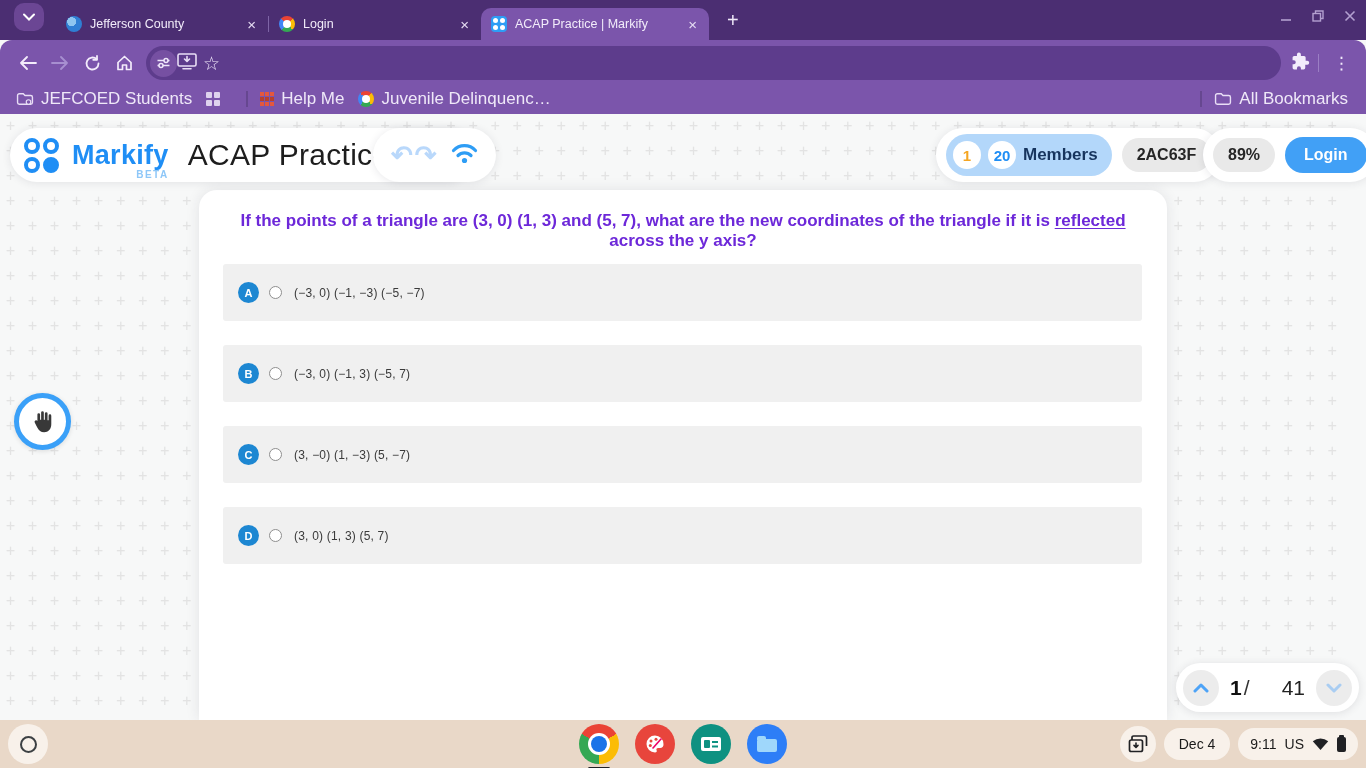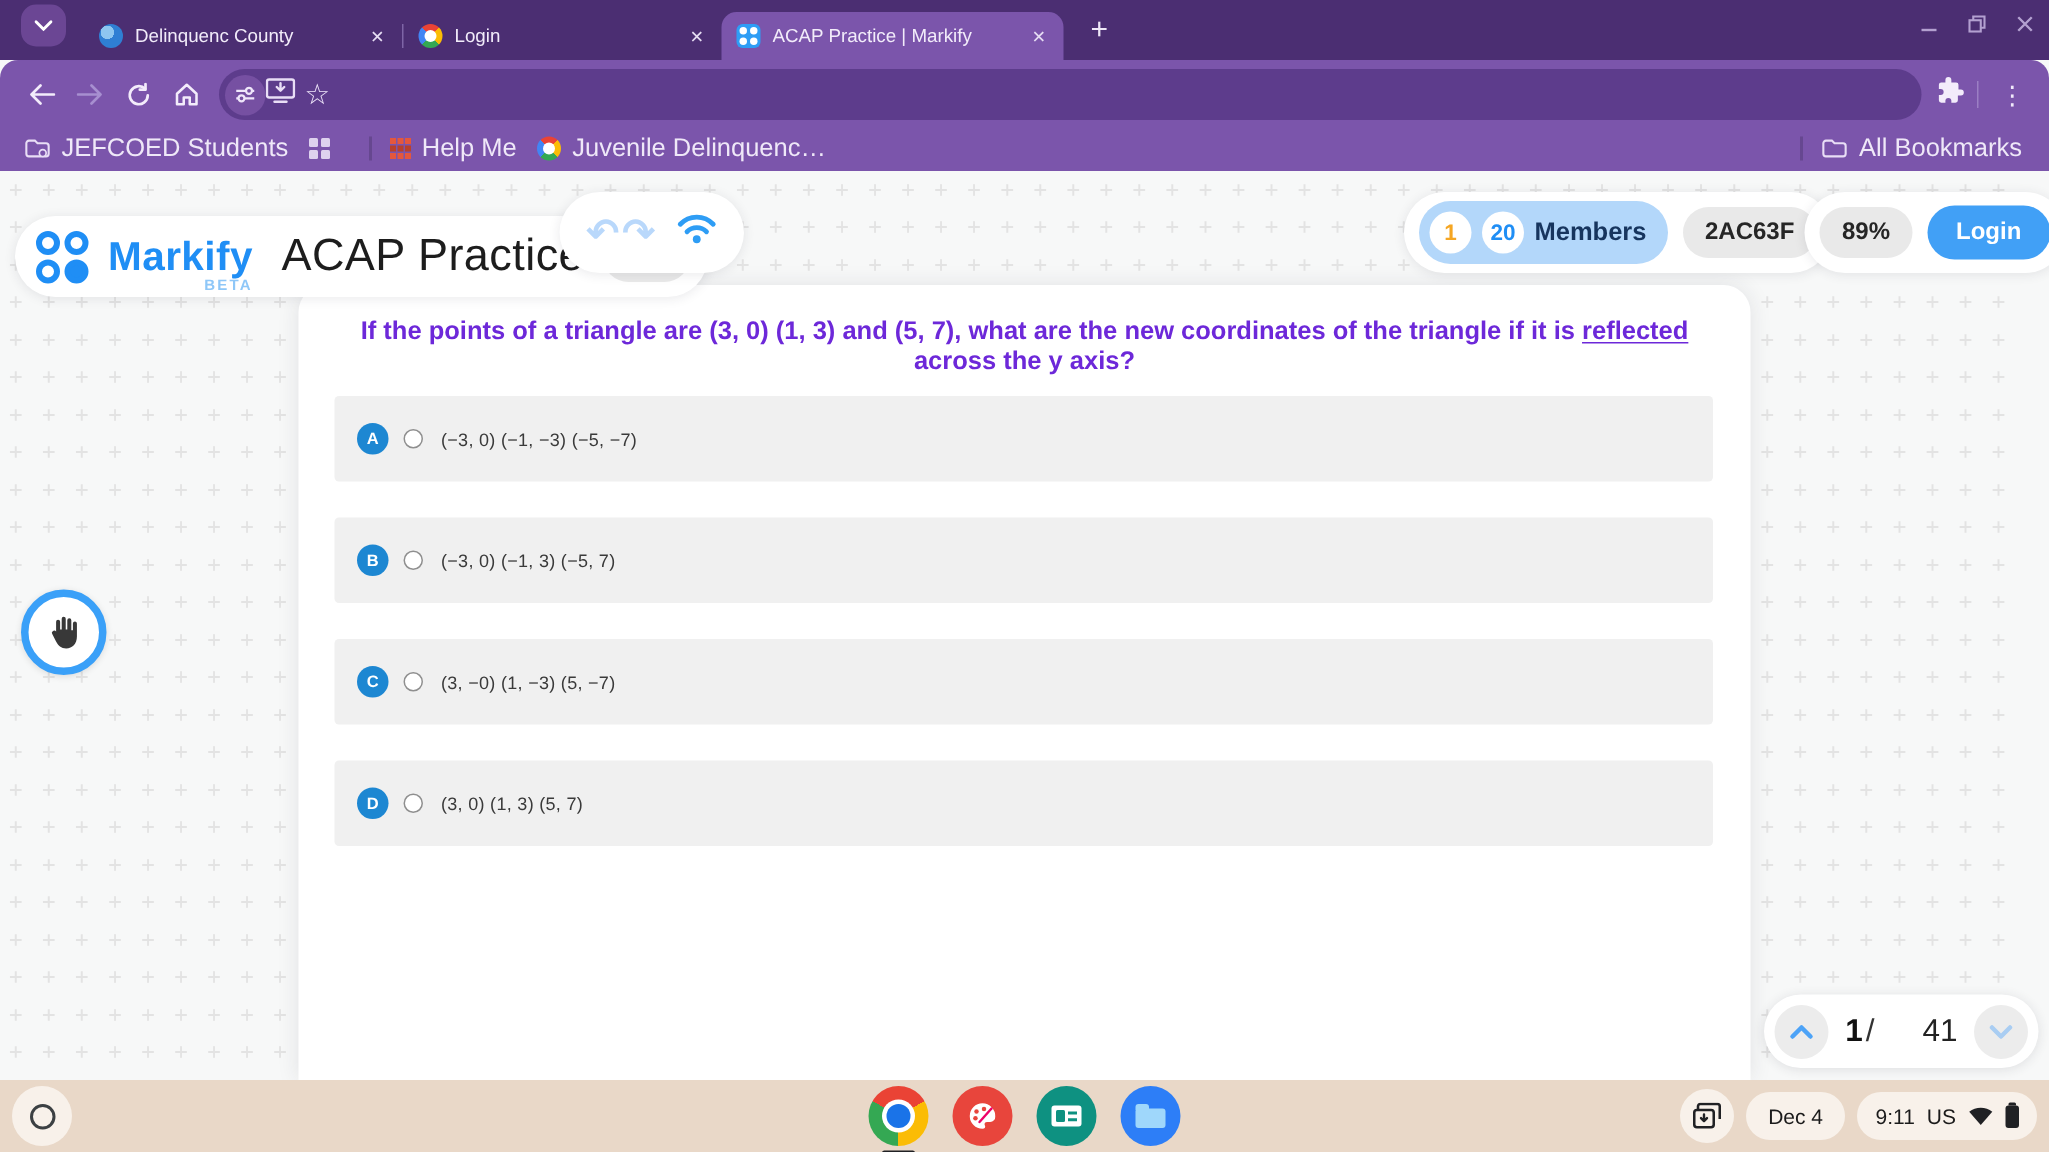--- a/index.html
+++ b/index.html
@@ -52,21 +52,21 @@
   .helpme-grid i:nth-child(4),.helpme-grid i:nth-child(5),.helpme-grid i:nth-child(6){ background:#b8402c; }
 
   
   .content { position:relative; height:606px; background:#f7f8f8; overflow:hidden; }
   .plus-layer { position:absolute; inset:0; overflow:hidden; color:#e3e3e3; z-index:0;
     font-family:"DejaVu Sans Mono", monospace; font-size:15px; line-height:25px; letter-spacing:13px;
     word-break:break-all; user-select:none; padding-left:6px; }
 
   .pill-card { position:absolute; background:#fff; border-radius:28px; box-shadow:0 1px 8px rgba(40,40,60,.10);
     display:flex; align-items:center; z-index:3; }
-  .hdr-left { left:10px; top:30px; height:54px; padding:0 12px 0 14px; gap:13px; }
+  .hdr-left { left:10px; top:14px; height:54px; padding:0 12px 0 14px; gap:13px; }
   .hdr-tools { left:373px; top:14px; height:54px; padding:0 18px; gap:14px; }
   .hdr-members { left:936px; top:14px; height:54px; padding:0 10px; gap:10px; }
   .hdr-right { left:1203px; top:14px; height:54px; padding:0 10px; gap:10px; }
 
   .logo { display:grid; grid-template-columns:16px 16px; gap:3px; }
   .logo i { width:16px; height:16px; border:4.5px solid #1f8ef5; border-radius:50%; }
   .logo i.fill { background:#1f8ef5; }
   .brand-wrap { position:relative; }
   .brand { font-size:27px; font-weight:800; color:#1f8ef5; letter-spacing:.3px; }
   .beta { position:absolute; right:0; bottom:-9px; font-size:10px; font-weight:800; color:#8ec7f8; letter-spacing:1.5px; }
@@ -140,21 +140,21 @@
 <body>
 
 <div class="tabstrip">
   <div class="tab-search-btn">
     <svg width="12" height="8" viewBox="0 0 12 8">
         <path d="M1 1.5 L6 6.5 L11 1.5" stroke="#fff" stroke-width="2" fill="none" stroke-linecap="round"></path>
       </svg>
   </div>
   <div class="tab">
     <span class="favicon fav-jeff"></span>
-    <span class="title">Delinquenc County</span>
+    <span class="title">Jefferson County</span>
     <span class="close">×</span>
   </div>
   <div class="tab-divider"></div>
   <div class="tab">
     <span class="favicon fav-google"></span>
     <span class="title">Login</span>
     <span class="close">×</span>
   </div>
   <div class="tab active">
     <span class="favicon fav-markify">

